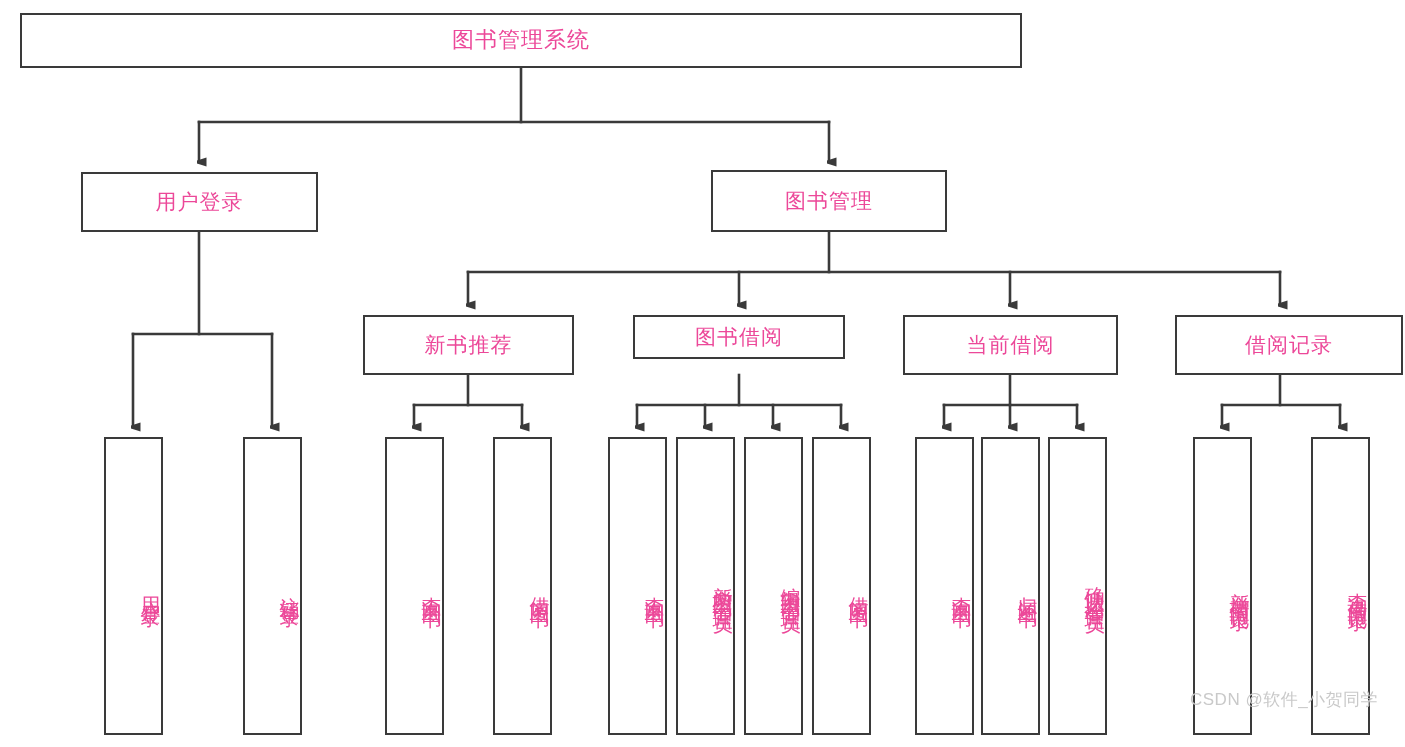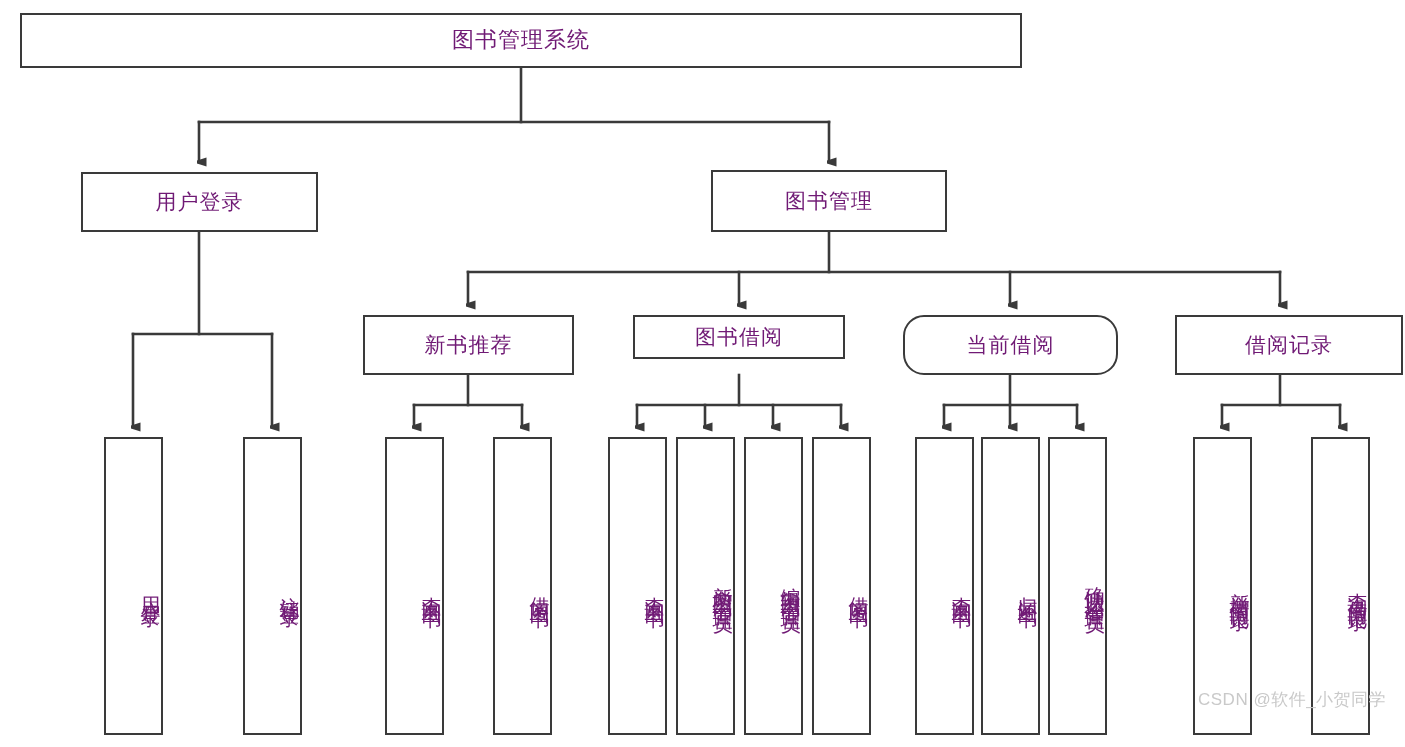--- a/index.html
+++ b/index.html
@@ -5,21 +5,21 @@
   html,body{margin:0;padding:0;background:#ffffff;}
   body{font-family:"Liberation Sans","DejaVu Sans",sans-serif;}
   #canvas{position:relative;width:1405px;height:747px;background:#ffffff;overflow:hidden;}
   svg.connectors{position:absolute;left:0;top:0;width:1405px;height:747px;pointer-events:none;}
 
   .node{
     position:absolute;
     background:#ffffff;
     border:2.5px solid #3a3a3a;
     box-sizing:border-box;
-    color:#701a75;
+    color:#ec4899;
     display:flex;
     align-items:center;
     justify-content:center;
     text-align:center;
   }
   .node.horiz{ font-size:21px; line-height:1.2; letter-spacing:1px; }
   .node.root{ font-size:22px; }
   .node.vert{
     writing-mode:vertical-rl;
     text-orientation:upright;
@@ -105,21 +105,21 @@
   <div class="node horiz" style="left:363px;top:315px;width:211px;height:60px;">
     <span>新书推荐</span>
   </div>
 
   <div class="node horiz" style="left:711px;top:170px;width:236px;height:62px;">
     <span>图书管理</span>
   </div>
   <div class="node horiz" style="left:633px;top:315px;width:212px;height:44px;">
     <span>图书借阅</span>
   </div>
-  <div class="node horiz" style="left:903px;top:315px;width:215px;height:60px;border-radius:21px;">
+  <div class="node horiz" style="left:903px;top:315px;width:215px;height:60px;">
     <span>当前借阅</span>
   </div>
   <div class="node horiz" style="left:1175px;top:315px;width:228px;height:60px;">
     <span>借阅记录</span>
   </div>
 
   <div class="node vert" style="left:104px;top:437px;width:59px;height:298px;">
     <span>用户登录</span>
   </div>
   <div class="node vert" style="left:243px;top:437px;width:59px;height:298px;">
@@ -156,15 +156,15 @@
     <span>确认归还（管理员）</span>
   </div>
 
   <div class="node vert" style="left:1193px;top:437px;width:59px;height:298px;">
     <span>新增借阅记录</span>
   </div>
   <div class="node vert" style="left:1311px;top:437px;width:59px;height:298px;">
     <span>查询借阅记录</span>
   </div>
 
-  <div class="watermark" style="left:1190px;top:688px;margin-left:8px;">CSDN @软件_小贺同学</div>
+  <div class="watermark" style="left:1190px;top:688px;">CSDN @软件_小贺同学</div>
 
 </div>
 
 </body></html>

